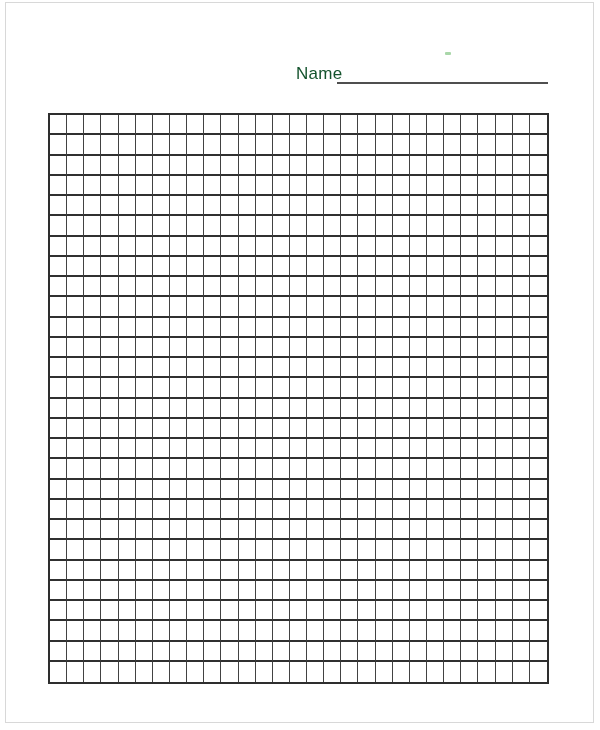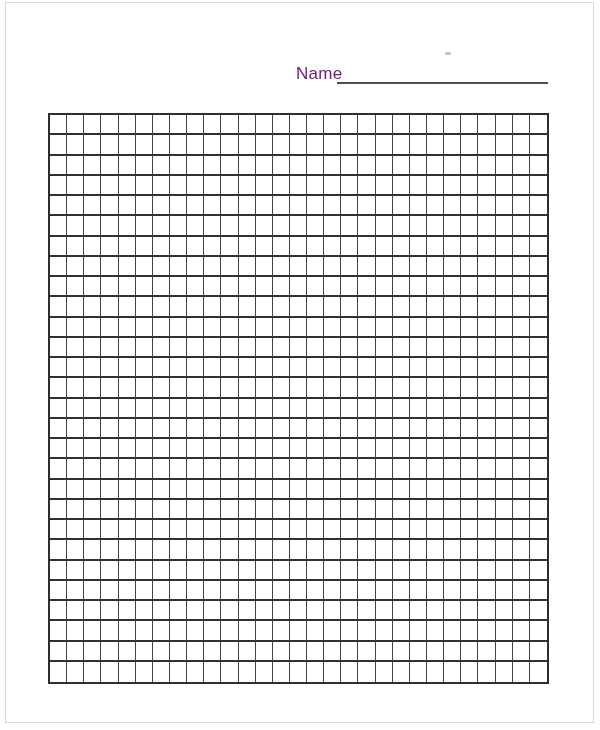--- a/index.html
+++ b/index.html
@@ -66,21 +66,21 @@
     box-sizing: border-box;
   }
 </style>
 </head>
 <body>
 
 <div class="canvas" style="background: rgb(255, 255, 255);">
 
   <div class="page-border" style="border-color: rgb(216, 216, 216);"></div>
 
-  <span class="name-label" style="color: #701a75;">Name</span>
+  <span class="name-label" style="color: #14532d;">Name</span>
 
   <div class="name-underline" style="background: rgb(79, 79, 79);"></div>
 
   <div class="scan-artifact" style="background: rgb(140, 201, 140);"></div>
 
   <div class="grid" style="border: 2px solid rgb(46, 46, 46); background: rgb(255, 255, 255); grid-template-columns: repeat(29, 1fr); grid-template-rows: repeat(28, 1fr);">
       <div class="cell" style="border-right: 1px solid rgb(66, 66, 66); border-bottom: 2px solid rgb(48, 48, 48);"></div>
       <div class="cell" style="border-right: 1px solid rgb(66, 66, 66); border-bottom: 2px solid rgb(48, 48, 48);"></div>
       <div class="cell" style="border-right: 1px solid rgb(66, 66, 66); border-bottom: 2px solid rgb(48, 48, 48);"></div>
       <div class="cell" style="border-right: 1px solid rgb(66, 66, 66); border-bottom: 2px solid rgb(48, 48, 48);"></div>

